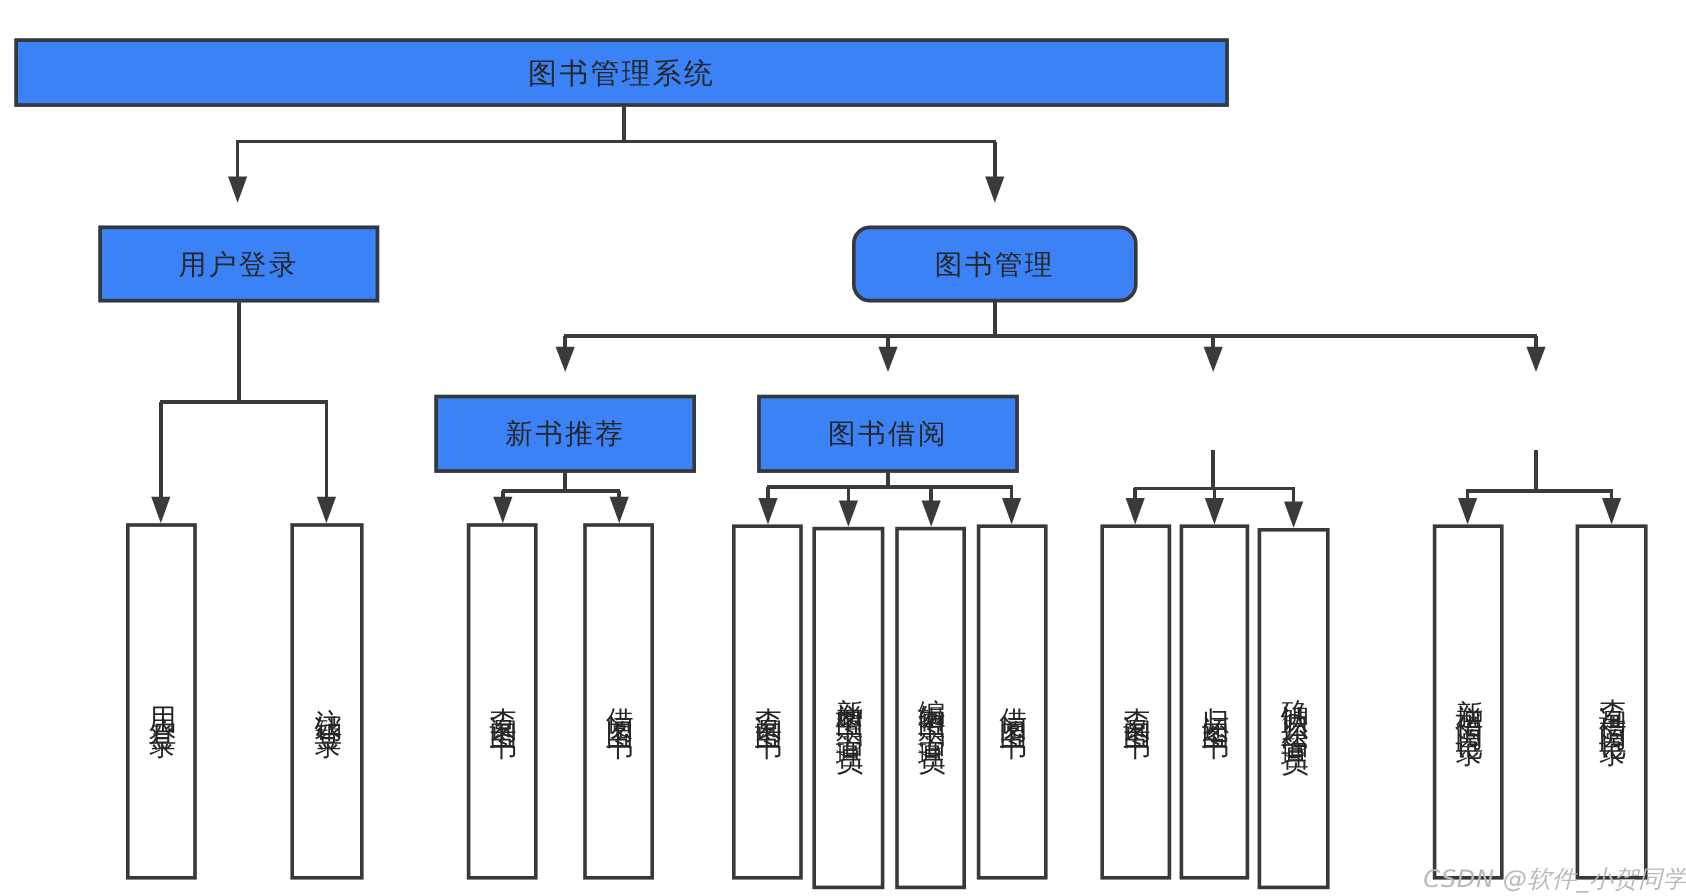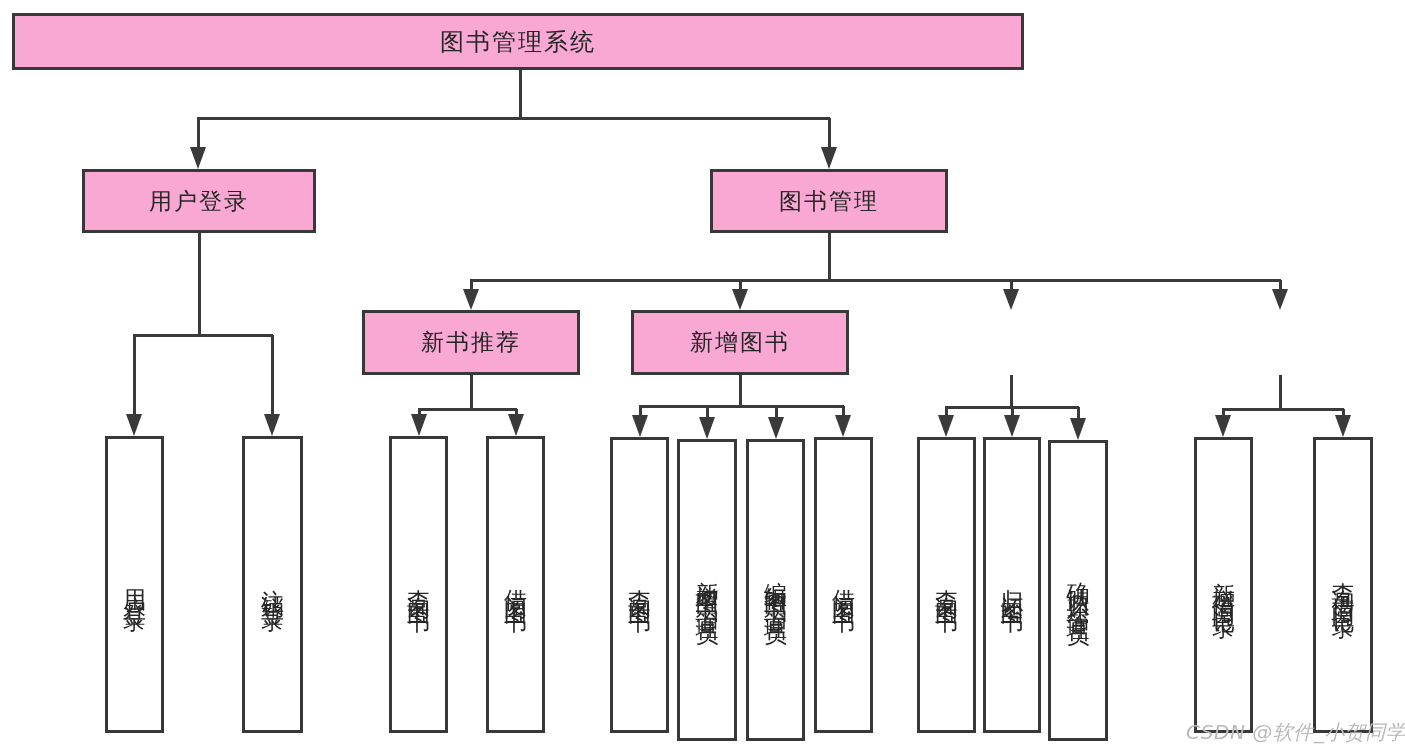--- a/index.html
+++ b/index.html
@@ -14,27 +14,28 @@
   }
   #connectors {
     position: absolute;
     left: 0; top: 0;
     width: 1405px; height: 747px;
   }
   .hbox {
     position: absolute;
     box-sizing: border-box;
     border: 3px solid #383838;
-    background: #f9a8d4;
+    background: #3b82f6;
     display: flex;
     align-items: center;
     justify-content: center;
     font-size: 23px;
     letter-spacing: 2px;
     white-space: nowrap;
+    margin-top: 19px;
   }
   .hbox.root { font-size: 24px; }
   .vbox {
     position: absolute;
     box-sizing: border-box;
     border: 3px solid #383838;
     background: #ffffff;
     display: flex;
     align-items: center;
     justify-content: center;
@@ -126,24 +127,24 @@
       <polygon points="1004,415 1020,415 1012,437"></polygon>
       <polygon points="1070,418 1086,418 1078,440"></polygon>
       <polygon points="1215,415 1231,415 1223,437"></polygon>
       <polygon points="1335,415 1351,415 1343,437"></polygon>
     </g>
   </svg>
 
   <div class="hbox root" style="left:12px; top:13px; width:1012px; height:57px;">图书管理系统</div>
 
   <div class="hbox" style="left:82px; top:169px; width:234px; height:64px;">用户登录</div>
-  <div class="hbox" style="left:710px; top:169px; width:238px; height:64px;">图书管理</div>
+  <div class="hbox" style="left:710px; top:169px; width:238px; height:64px;border-radius:15px;">图书管理</div>
 
   <div class="hbox" style="left:362px; top:310px; width:218px; height:65px;">新书推荐</div>
-  <div class="hbox" style="left:631px; top:310px; width:218px; height:65px;">新增图书</div>
+  <div class="hbox" style="left:631px; top:310px; width:218px; height:65px;">图书借阅</div>
 
   <div class="vbox" style="left:105px; top:436px; width:59px; height:297px;">
     <span>用户登录</span>
     </div>
   <div class="vbox" style="left:242px; top:436px; width:61px; height:297px;">
     <span>注销登录</span>
     </div>
 
   <div class="vbox" style="left:389px; top:436px; width:59px; height:297px;">
     <span>查询图书</span>

